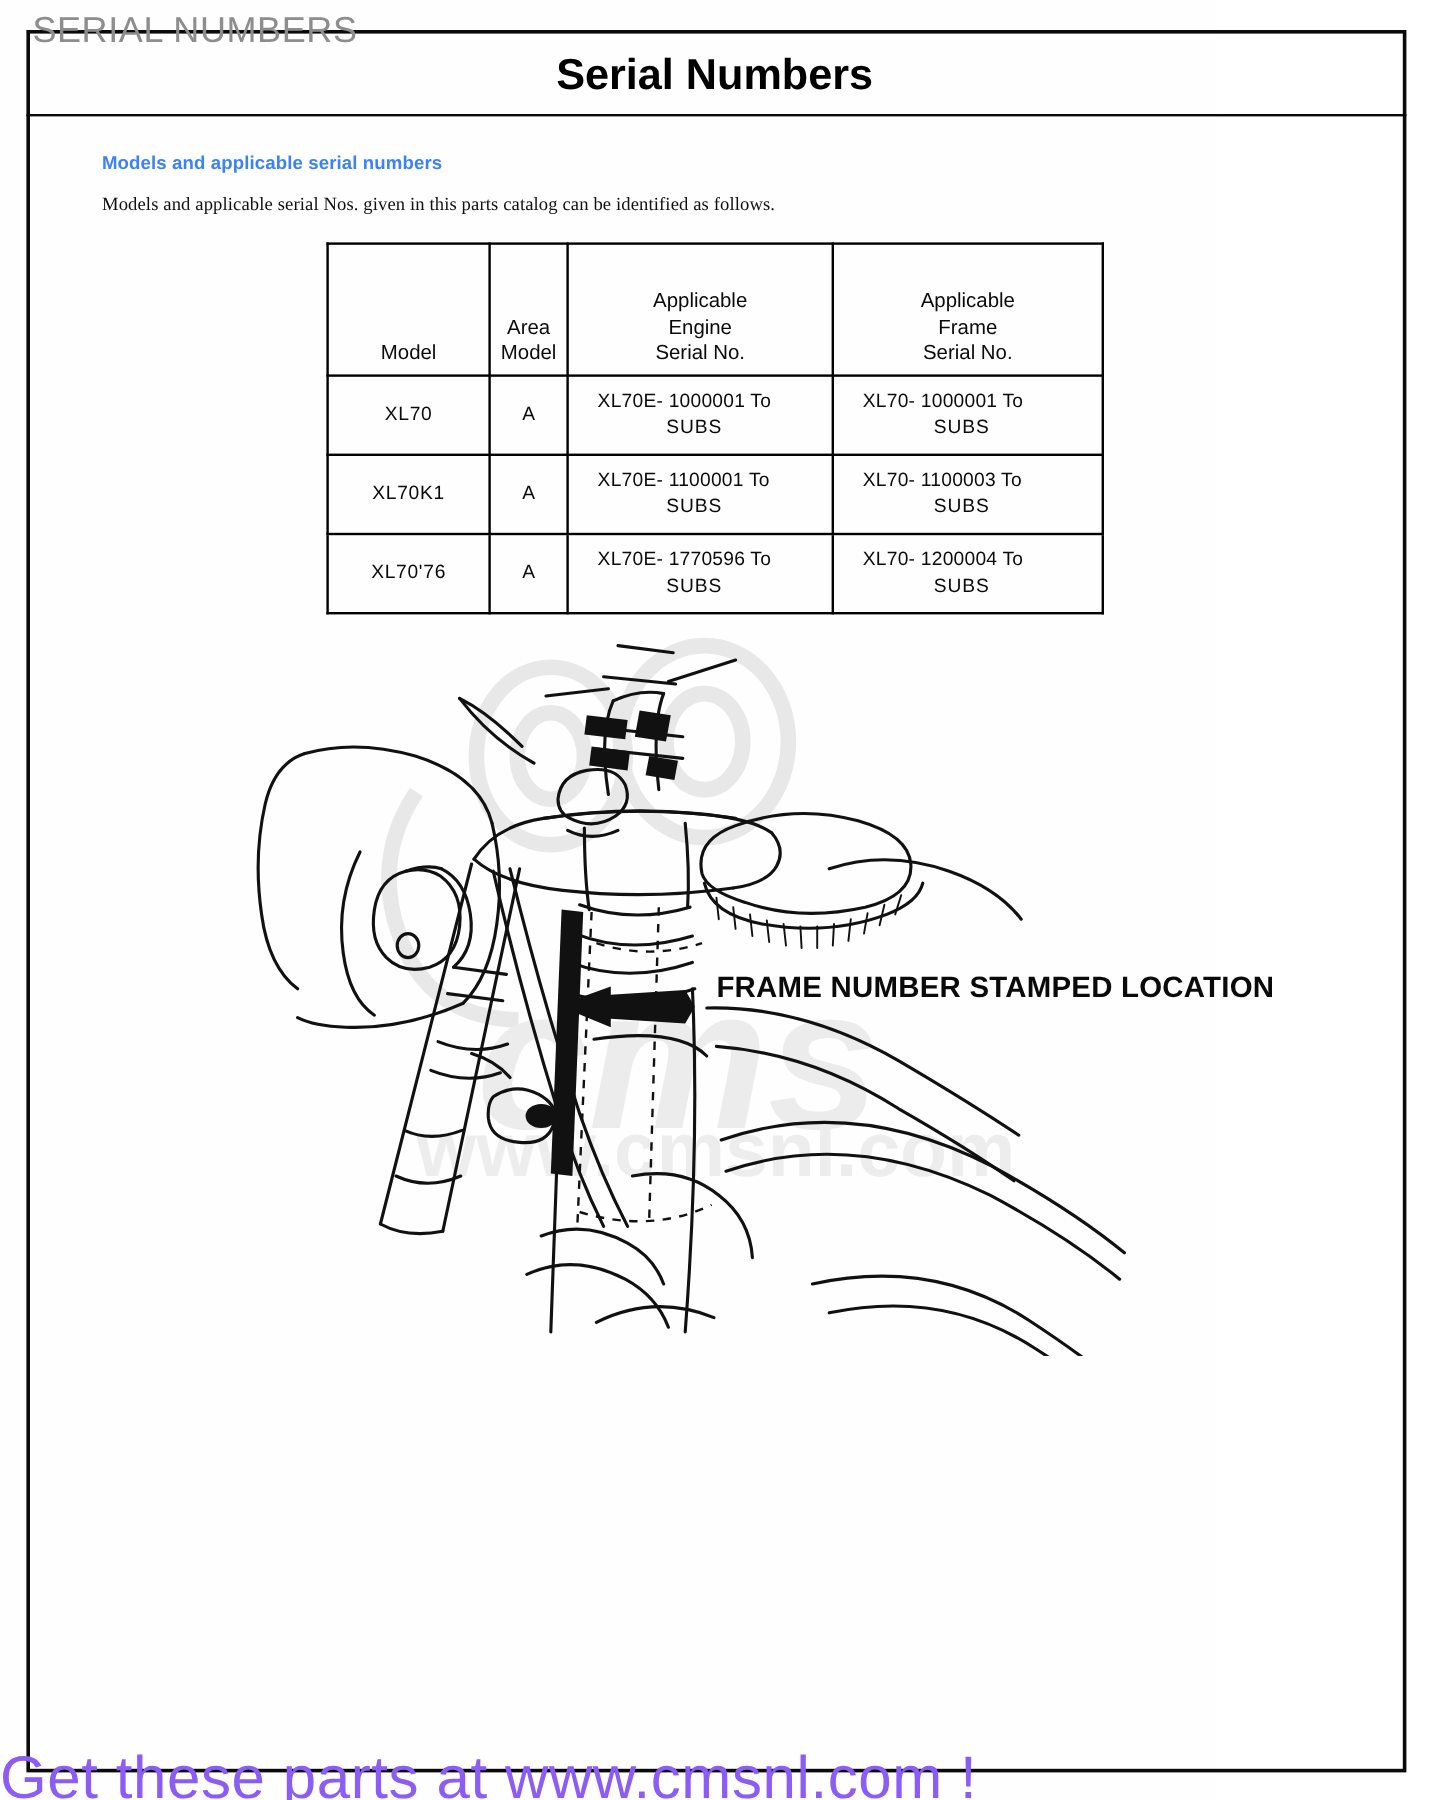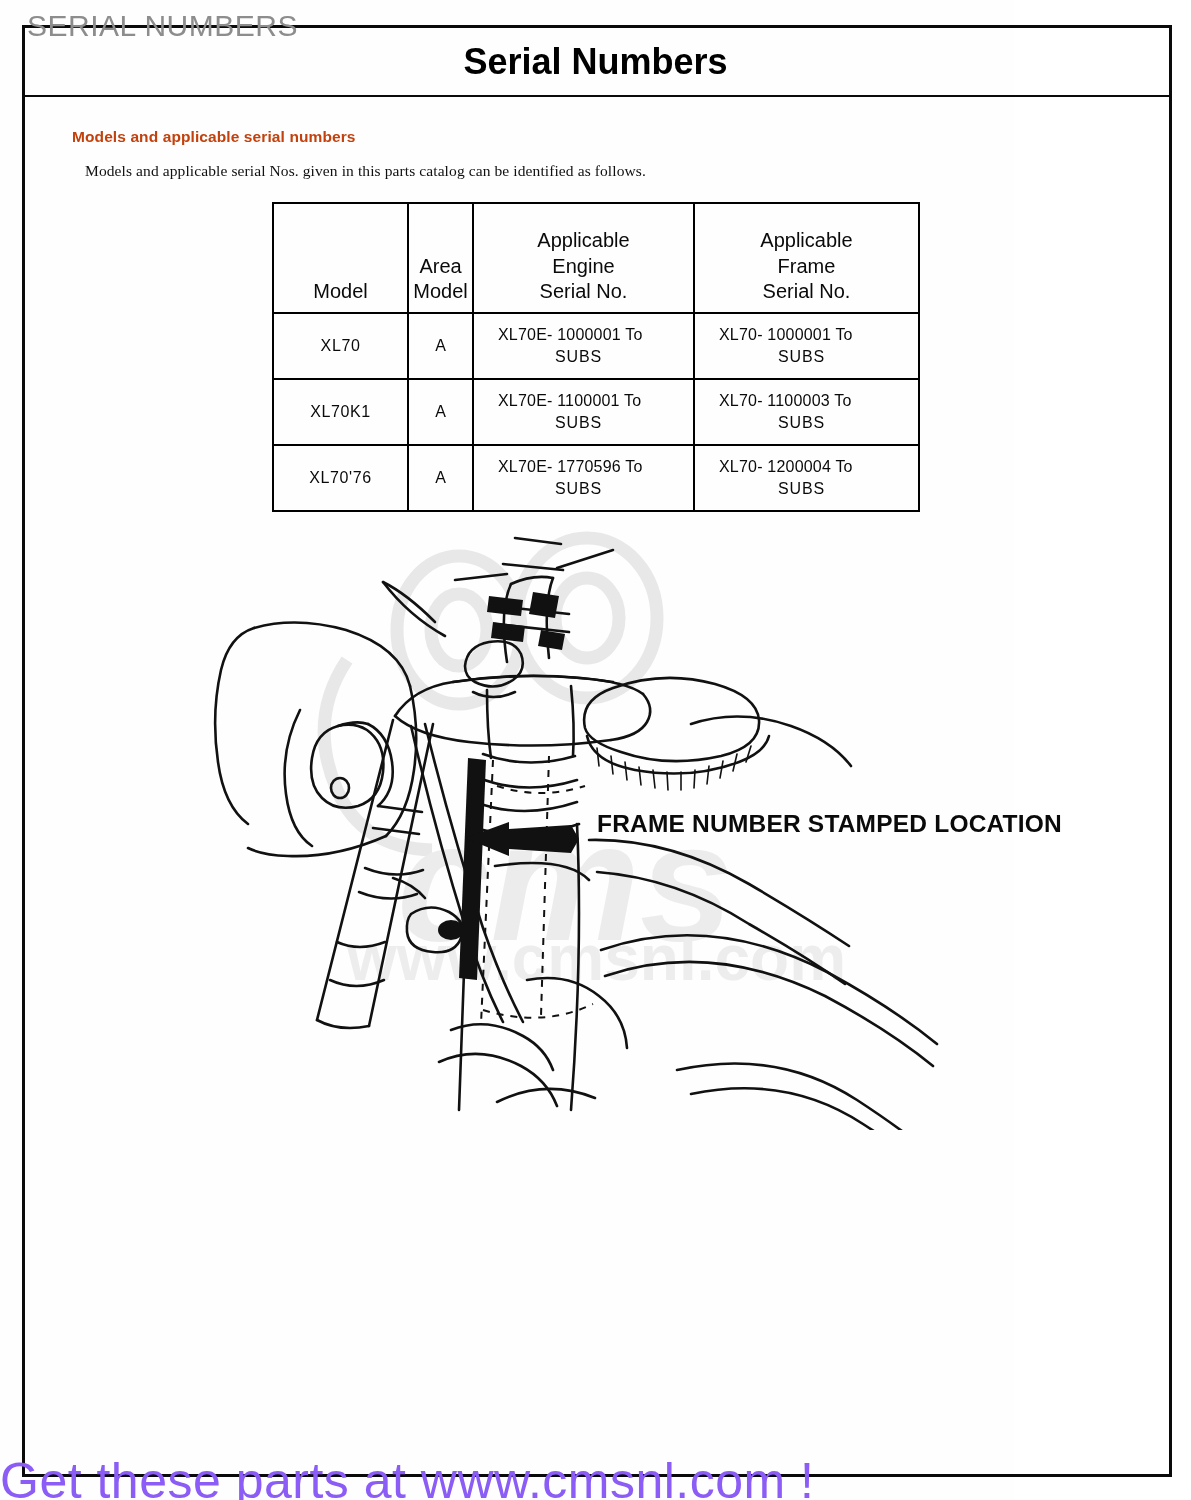--- a/index.html
+++ b/index.html
@@ -67,22 +67,22 @@
   
   .intro {
     position: absolute;
     left: 69px;
     top: 128px;
     width: 900px;
   }
   .intro-heading {
     font-size: 15.5px;
     font-weight: bold;
-    color: #c2410c;
-    margin: 0 0 5px 3px;
+    color: #3b82f6;
+    margin: 0 0 5px 16px;
     letter-spacing: 0.1px;
     font-family: "Liberation Sans", sans-serif;
   }
   .intro-body {
     font-size: 15.5px;
     color: #101010;
     margin: 16px;
     letter-spacing: 0.1px;
     font-family: Liberation Serif, serif;
   }
@@ -101,21 +101,21 @@
     border: 2px solid #000;
     padding: 0;
     vertical-align: bottom;
     text-align: center;
     font-weight: normal;
     color: #0a0a0a;
   }
   .serial-table thead th {
     height: 101px;
     padding-bottom: 7px;
-    font-size: 20px;
+    font-size: 17px;
     line-height: 1.28;
   }
   .serial-table tbody td {
     height: 64px;
     vertical-align: middle;
     font-size: 16px;
     line-height: 1.35;
   }
   .col-model  { width: 135px; }
   .col-area   { width: 65px; }

